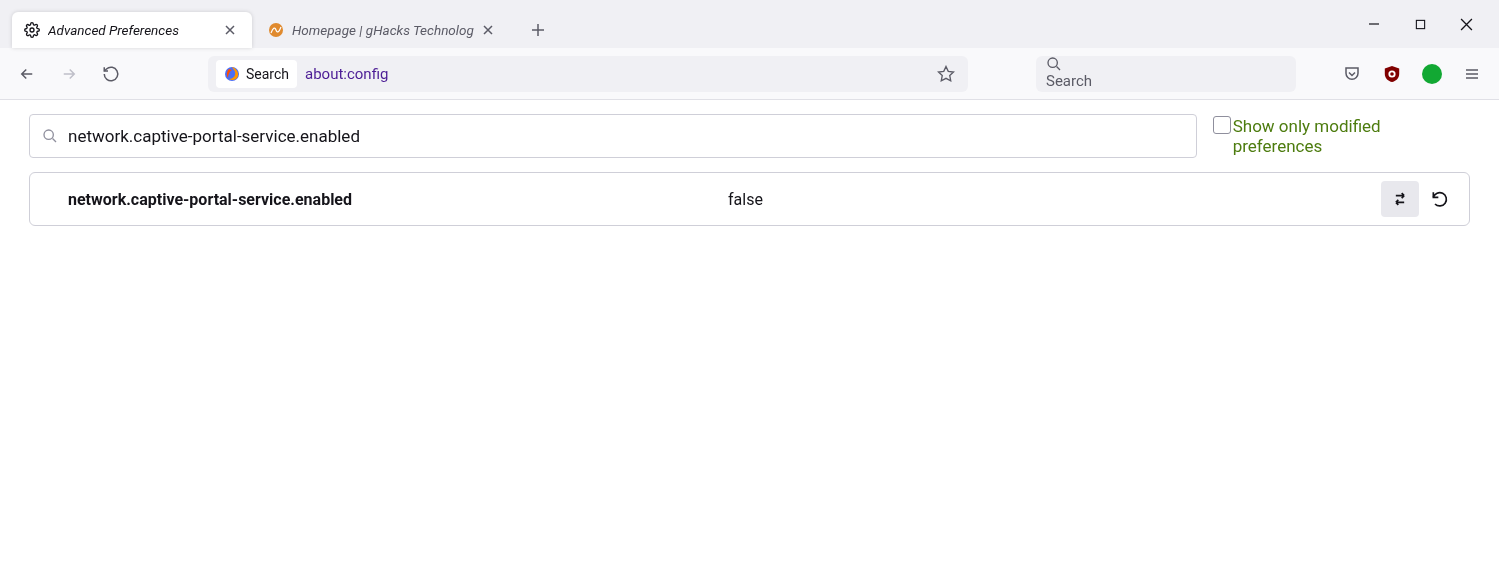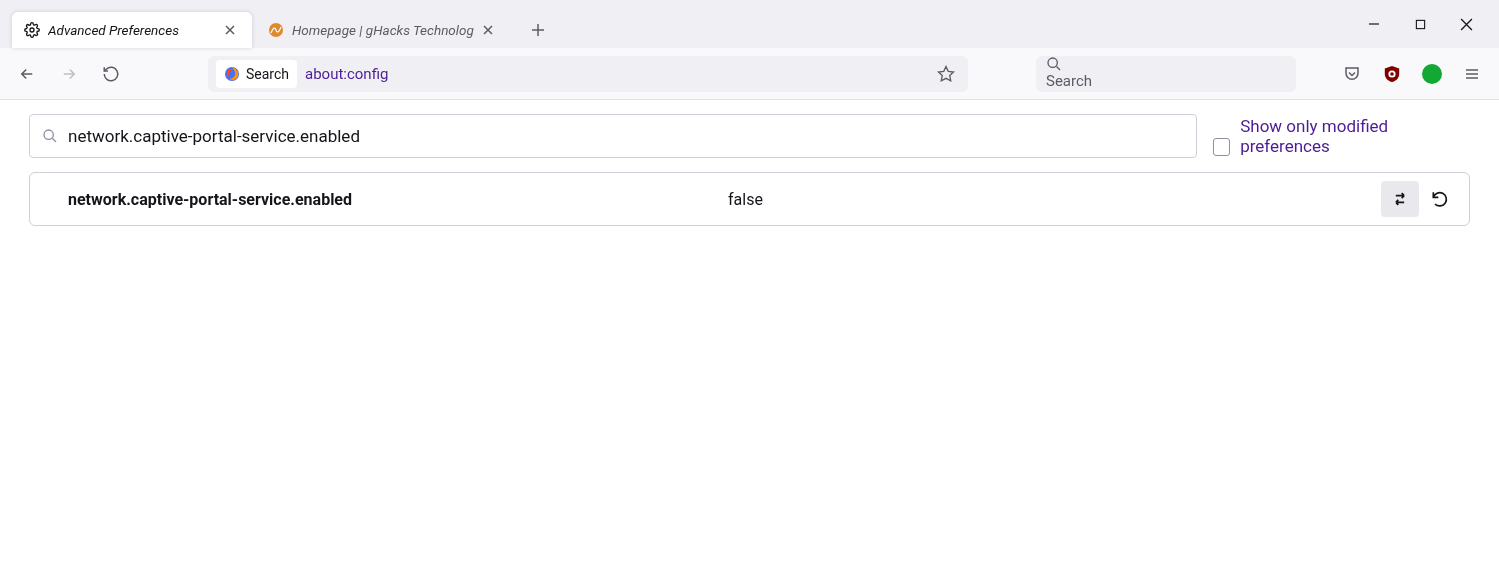--- a/index.html
+++ b/index.html
@@ -211,24 +211,24 @@
     .filter-box input {
       border: none;
       outline: none;
       font-size: 17px;
       width: 100%;
       color: #15141a;
       background: transparent;
     }
     .modified-check {
       display: flex;
-      align-items: flex-end;
-      gap: 10px;
+      align-items: flex-start;
+      gap: 2px;
       font-size: 17px;
-      color: #4c1d95;
+      color: #4d7c0f;
     }
     .modified-check .checkbox {
       width: 18px; height: 18px;
       border: 1.5px solid #8f8f9d;
       border-radius: 3px;
       background: #fff;
     }
 
     .pref-table {
       margin-top: 14px;

